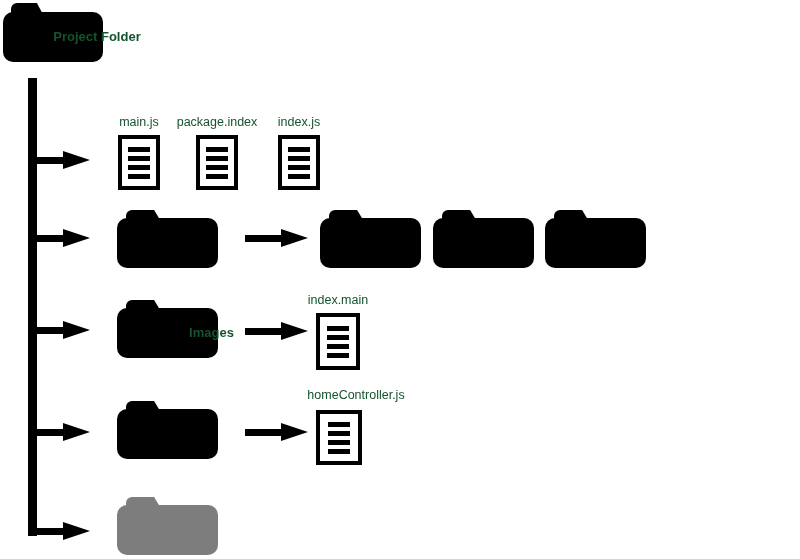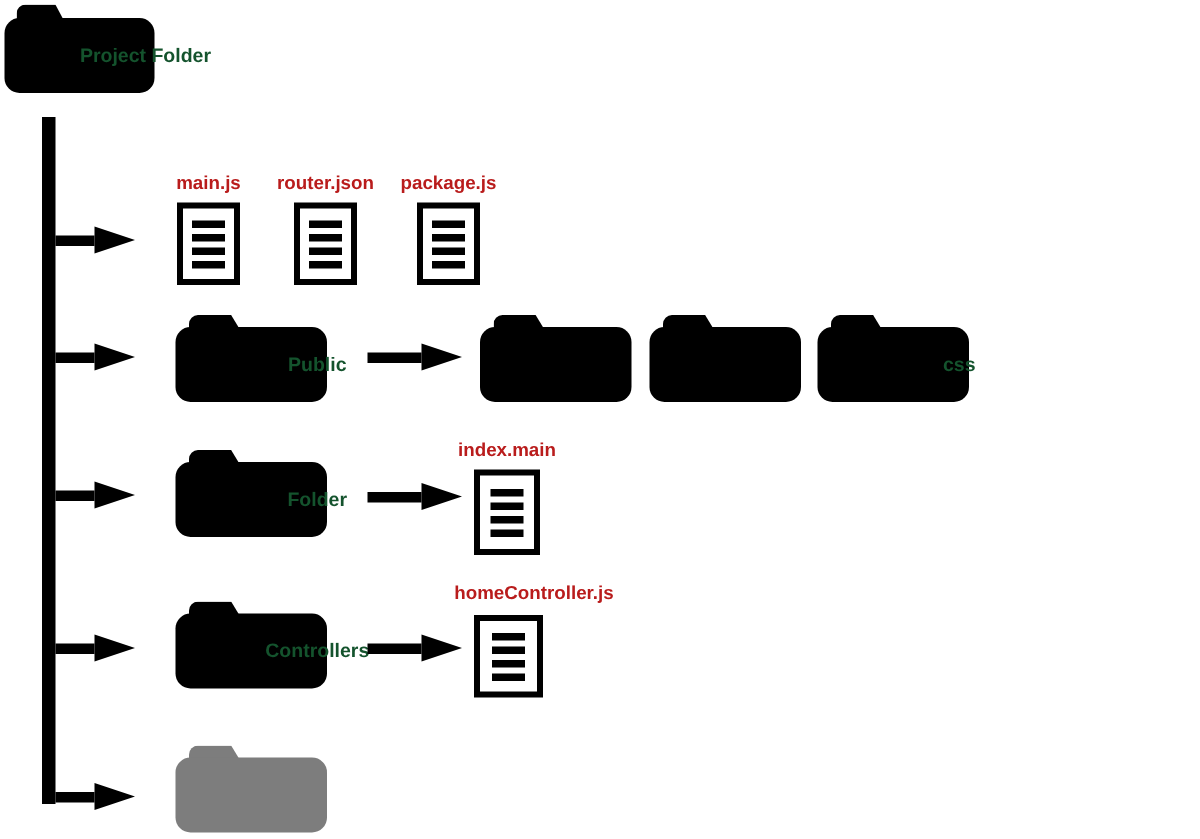--- a/index.html
+++ b/index.html
@@ -37,21 +37,21 @@
   .file{
     position:absolute;background:#ffffff;border:4px solid #000000;
     display:flex;flex-direction:column;justify-content:center;
     align-items:center;gap:4px;box-sizing:border-box;
   }
   .file .fline{display:block;width:22px;height:5px;background:#000000;}
 
   
   .filelabel{
     position:absolute;text-align:center;
-    font-size:12.5px;font-weight:bold;color:#b91c1c;white-space:nowrap;
+    font-size:12.5px;font-weight:normal;color:#14532d;white-space:nowrap;
   }
 
   
   .trunk{position:absolute;left:28px;top:78px;width:9px;height:458px;background:#000000;}
   .arrow{position:absolute;height:18px;display:flex;align-items:center;}
   .arrow .shaft{height:7px;background:#000000;flex:1 1 auto;}
   .arrow .head{
     width:0;height:0;flex:0 0 auto;
     border-top:9px solid transparent;border-bottom:9px solid transparent;
     border-left:27px solid #000000;
@@ -83,22 +83,22 @@
 <div class="arrow" style="left:37px;top:423px;width:53px">
   <span class="shaft"></span>
     <span class="head"></span>
 </div>
 <div class="arrow" style="left:37px;top:522px;width:53px">
   <span class="shaft"></span>
     <span class="head"></span>
 </div>
 
 <div class="filelabel" style="left:99px;top:115px;width:80px">main.js</div>
-<div class="filelabel" style="left:157px;top:115px;width:120px">router.json</div>
-<div class="filelabel" style="left:259px;top:115px;width:80px">package.js</div>
+<div class="filelabel" style="left:157px;top:115px;width:120px">package.index</div>
+<div class="filelabel" style="left:259px;top:115px;width:80px">index.js</div>
 
 <div class="file" style="left:118px;top:135px;width:42px;height:55px">
   <span class="fline"></span>
     <span class="fline"></span>
     <span class="fline"></span>
     <span class="fline"></span>
 </div>
 <div class="file" style="left:196px;top:135px;width:42px;height:55px">
   <span class="fline"></span>
     <span class="fline"></span>
@@ -108,61 +108,58 @@
 <div class="file" style="left:278px;top:135px;width:42px;height:55px">
   <span class="fline"></span>
     <span class="fline"></span>
     <span class="fline"></span>
     <span class="fline"></span>
 </div>
 
 <div class="folder" style="left:117px;top:210px">
   <div class="tab"></div>
   <div class="fbody"></div>
-  <div class="flabel">Public</div>
 </div>
 <div class="arrow" style="left:245px;top:229px;width:63px">
   <span class="shaft"></span>
     <span class="head"></span>
 </div>
 <div class="folder" style="left:320px;top:210px">
   <div class="tab"></div>
   <div class="fbody"></div>
 </div>
 <div class="folder" style="left:433px;top:210px">
   <div class="tab"></div>
   <div class="fbody"></div>
 </div>
 <div class="folder" style="left:545px;top:210px">
   <div class="tab"></div>
   <div class="fbody"></div>
-  <div class="flabel">css</div>
 </div>
 
 <div class="folder" style="left:117px;top:300px">
   <div class="tab"></div>
   <div class="fbody"></div>
-  <div class="flabel">Folder</div>
+  <div class="flabel">Images</div>
 </div>
 <div class="arrow" style="left:245px;top:322px;width:63px">
   <span class="shaft"></span>
     <span class="head"></span>
 </div>
 <div class="filelabel" style="left:288px;top:293px;width:100px">index.main</div>
 <div class="file" style="left:316px;top:313px;width:44px;height:57px">
   <span class="fline"></span>
     <span class="fline"></span>
     <span class="fline"></span>
     <span class="fline"></span>
 </div>
 
 <div class="folder" style="left:117px;top:401px">
   <div class="tab"></div>
   <div class="fbody"></div>
-  <div class="flabel">Controllers</div>
 </div>
 <div class="arrow" style="left:245px;top:423px;width:63px">
   <span class="shaft"></span>
     <span class="head"></span>
 </div>
 <div class="filelabel" style="left:276px;top:388px;width:160px">homeController.js</div>
 <div class="file" style="left:316px;top:410px;width:46px;height:55px">
   <span class="fline"></span>
     <span class="fline"></span>
     <span class="fline"></span>

